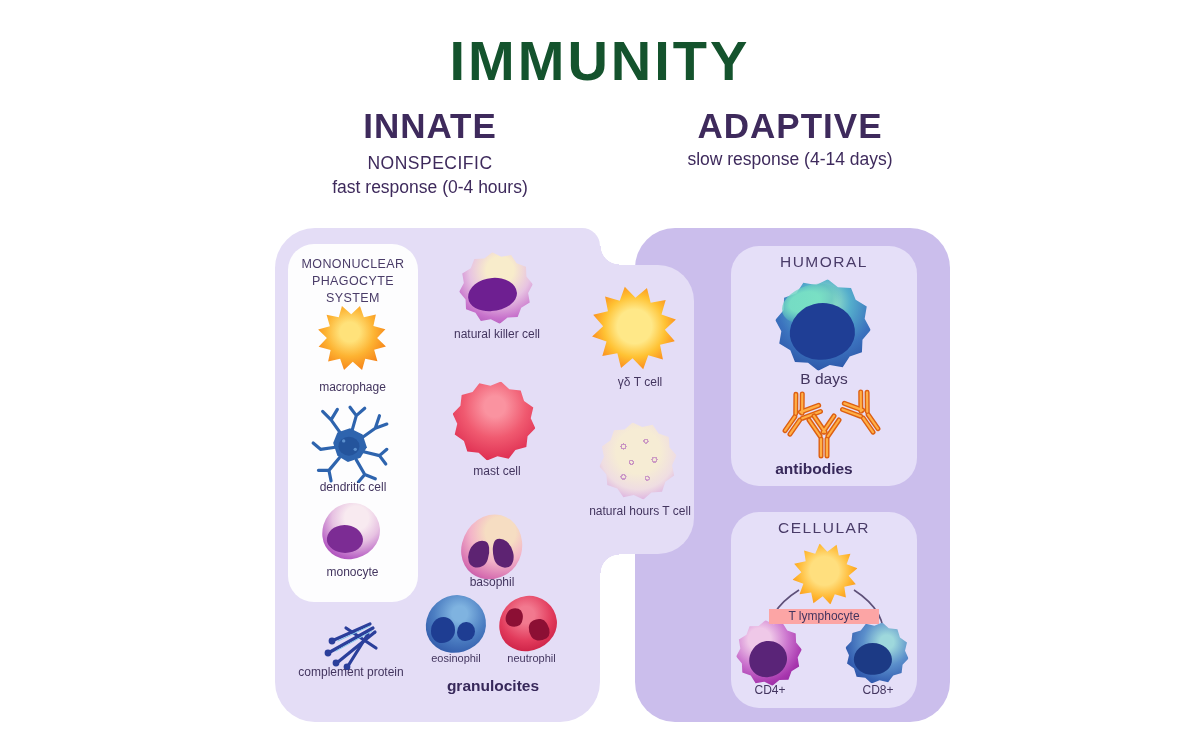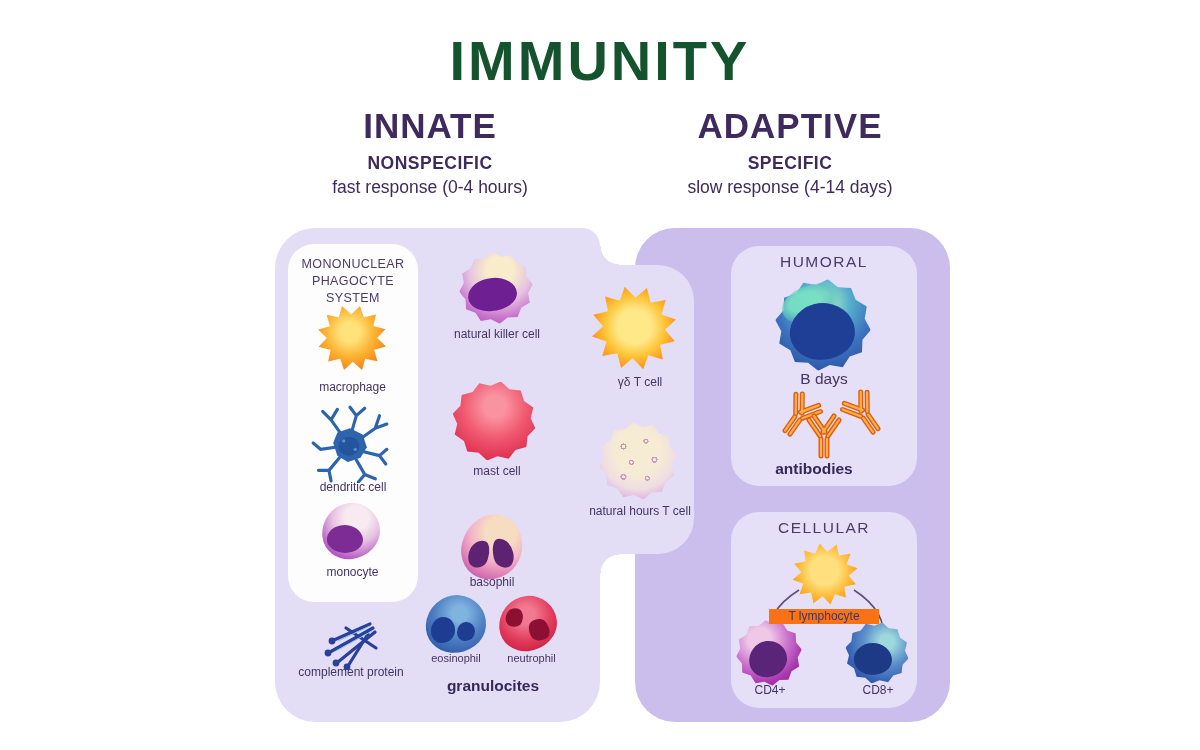--- a/index.html
+++ b/index.html
@@ -3,21 +3,21 @@
 <meta charset="utf-8">
 <style>
   html,body{margin:0;padding:0;background:#fff;}
   #stage{position:relative;width:1200px;height:750px;background:#ffffff;overflow:hidden;
          font-family:"Liberation Sans",sans-serif;}
   
   .title{position:absolute;left:0;top:28px;width:1200px;text-align:center;
          font-size:56px;font-weight:bold;letter-spacing:3px;color:#14532d;}
   .col-head{position:absolute;top:106px;width:300px;text-align:center;color:#3E2A5C;}
   .col-head .h1{font-size:35px;font-weight:bold;letter-spacing:1px;}
-  .col-head .h2{font-size:17.5px;margin-top:7px;letter-spacing:.5px;font-weight:bold;}
+  .col-head .h2{font-size:17.5px;margin-top:7px;letter-spacing:.5px;}
   .col-head .h3{font-size:17.5px;margin-top:3px;}
   
   #panel-adaptive{position:absolute;left:635px;top:228px;width:315px;height:494px;
                   background:#CBBEEC;border-radius:40px;z-index:1;}
   #panel-innate{position:absolute;left:275px;top:228px;width:325px;height:494px;
                 background:#E4DDF6;border-radius:40px 18px 40px 40px;z-index:2;}
   #bridge{position:absolute;left:560px;top:265px;width:134px;height:289px;
           background:#E4DDF6;border-radius:0 36px 36px 0;z-index:2;}
   .fillet{position:absolute;width:19px;height:19px;z-index:2;}
   #fillet-top{left:600px;top:246px;
@@ -70,21 +70,20 @@
   <div class="title">IMMUNITY</div>
 
   <div class="col-head" style="left:280px;">
     <div class="h1">INNATE</div>
     <div class="h2">NONSPECIFIC</div>
     <div class="h3">fast response (0-4 hours)</div>
   </div>
 
   <div class="col-head" style="left:640px;">
     <div class="h1">ADAPTIVE</div>
-    <div class="h2">SPECIFIC</div>
     <div class="h3">slow response (4-14 days)</div>
   </div>
 
   <div id="panel-adaptive"></div>
   <div id="panel-innate"></div>
   <div id="bridge"></div>
   <div class="fillet" id="fillet-top"></div>
   <div class="fillet" id="fillet-bottom"></div>
 
   <div id="mps-box"></div>
@@ -277,21 +276,21 @@
     <svg width="162" height="70" viewBox="0 0 162 70">
       <path d="M55,12 Q20,34 25,64" stroke="#5E5078" stroke-width="1.6" fill="none"></path>
       <path d="M110,12 Q144,34 139,64" stroke="#5E5078" stroke-width="1.6" fill="none"></path>
     </svg>
   </div>
 
   <div class="icon" style="left:792px;top:543px;width:66px;height:62px;">
     <div class="body star-deep" style="transform:rotate(-10deg);
       background:radial-gradient(circle at 50% 45%,#FFDF7E 0 30%,#FFB52E 58%,#F88A12 82%,#EF7109 100%);"></div>
   </div>
-  <div class="lbl" style="left:769px;top:609px;width:110px;background:#f97316;z-index:5;">T lymphocyte</div>
+  <div class="lbl" style="left:769px;top:609px;width:110px;background:#fca5a5;z-index:5;">T lymphocyte</div>
 
   <div class="icon" style="left:736px;top:620px;width:66px;height:66px;">
     <div class="body star-sh" style="transform:rotate(-6deg);
       background:radial-gradient(circle at 38% 28%,#EFC8E8 0 18%,#CB74CE 45%,#A736AE 70%,#8A1F98 92%);"></div>
     <div class="nuc blob dots-w" style="left:20%;top:32%;width:58%;height:54%;background:#5A2478;transform:rotate(-8deg);"></div>
   </div>
   <div class="lbl" style="left:741px;top:683px;width:58px;">CD4+</div>
 
   <div class="icon" style="left:845px;top:622px;width:64px;height:62px;">
     <div class="body star-sh" style="transform:rotate(10deg);

